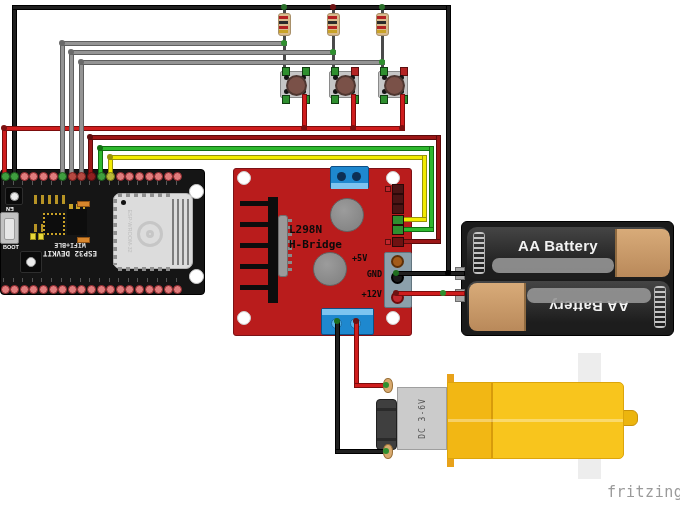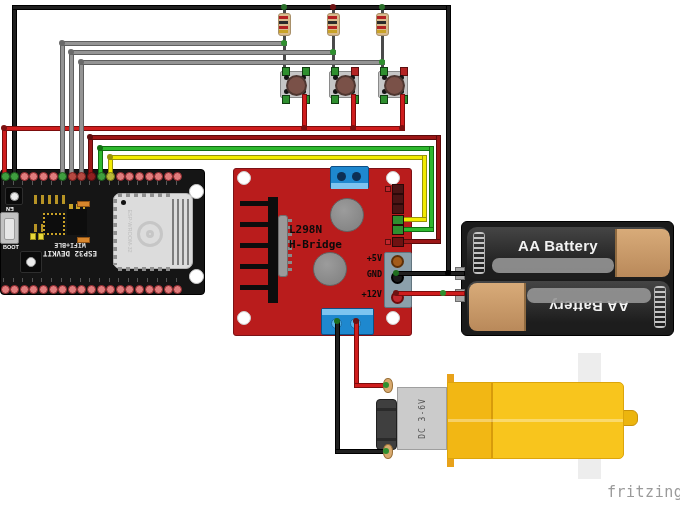--- a/index.html
+++ b/index.html
@@ -137,21 +137,21 @@
       <div class="a termlight" style="left:0;top:0;width:51px;height:6px;"></div>
       <div class="a" style="left:9px;top:9px;width:11px;height:11px;background:#57b4e8;border:1px solid #1d6ca3;border-radius:50%;"></div>
       <div class="a" style="left:28px;top:9px;width:11px;height:11px;background:#57b4e8;border:1px solid #1d6ca3;border-radius:50%;"></div>
     </div>
 
     <div class="a" style="left:150px;top:83px;width:28px;height:56px;background:#8ba0ab;border:1px solid #62757f;border-radius:2px;">
       <div class="a" style="left:6px;top:2px;width:13px;height:13px;background:#a35b1a;border:2px solid #5e3008;border-radius:50%;"></div>
       <div class="a" style="left:6px;top:18px;width:13px;height:13px;background:#1a1a1a;border:2px solid #000;border-radius:50%;"></div>
       <div class="a" style="left:6px;top:38px;width:13px;height:13px;background:#c1272d;border:2px solid #6e0c0c;border-radius:50%;"></div>
     </div>
-    <div class="a l298text" style="left:118px;top:84px;width:30px;text-align:right;font-size:8.5px;">+5V</div>
+    <div class="a l298text" style="left:118px;top:84px;width:30px;text-align:left;font-size:8.5px;">+5V</div>
     <div class="a l298text" style="left:118px;top:100px;width:30px;text-align:right;font-size:8.5px;">GND</div>
     <div class="a l298text" style="left:114px;top:120px;width:34px;text-align:right;font-size:8.5px;">+12V</div>
 
     <div class="a" style="left:151px;top:17px;width:6px;height:6px;background:#c1272d;border:1px solid #5c0e0e;"></div>
     <div class="a" style="left:151px;top:70px;width:6px;height:6px;background:#c1272d;border:1px solid #5c0e0e;"></div>
   </div>
 
   <div class="a lead" style="left:282.5px;top:8px;height:7px;"></div>
   <div class="a lead" style="left:282.5px;top:33px;height:38px;"></div>
   <div class="resistor" style="left:278px;top:13px;">

